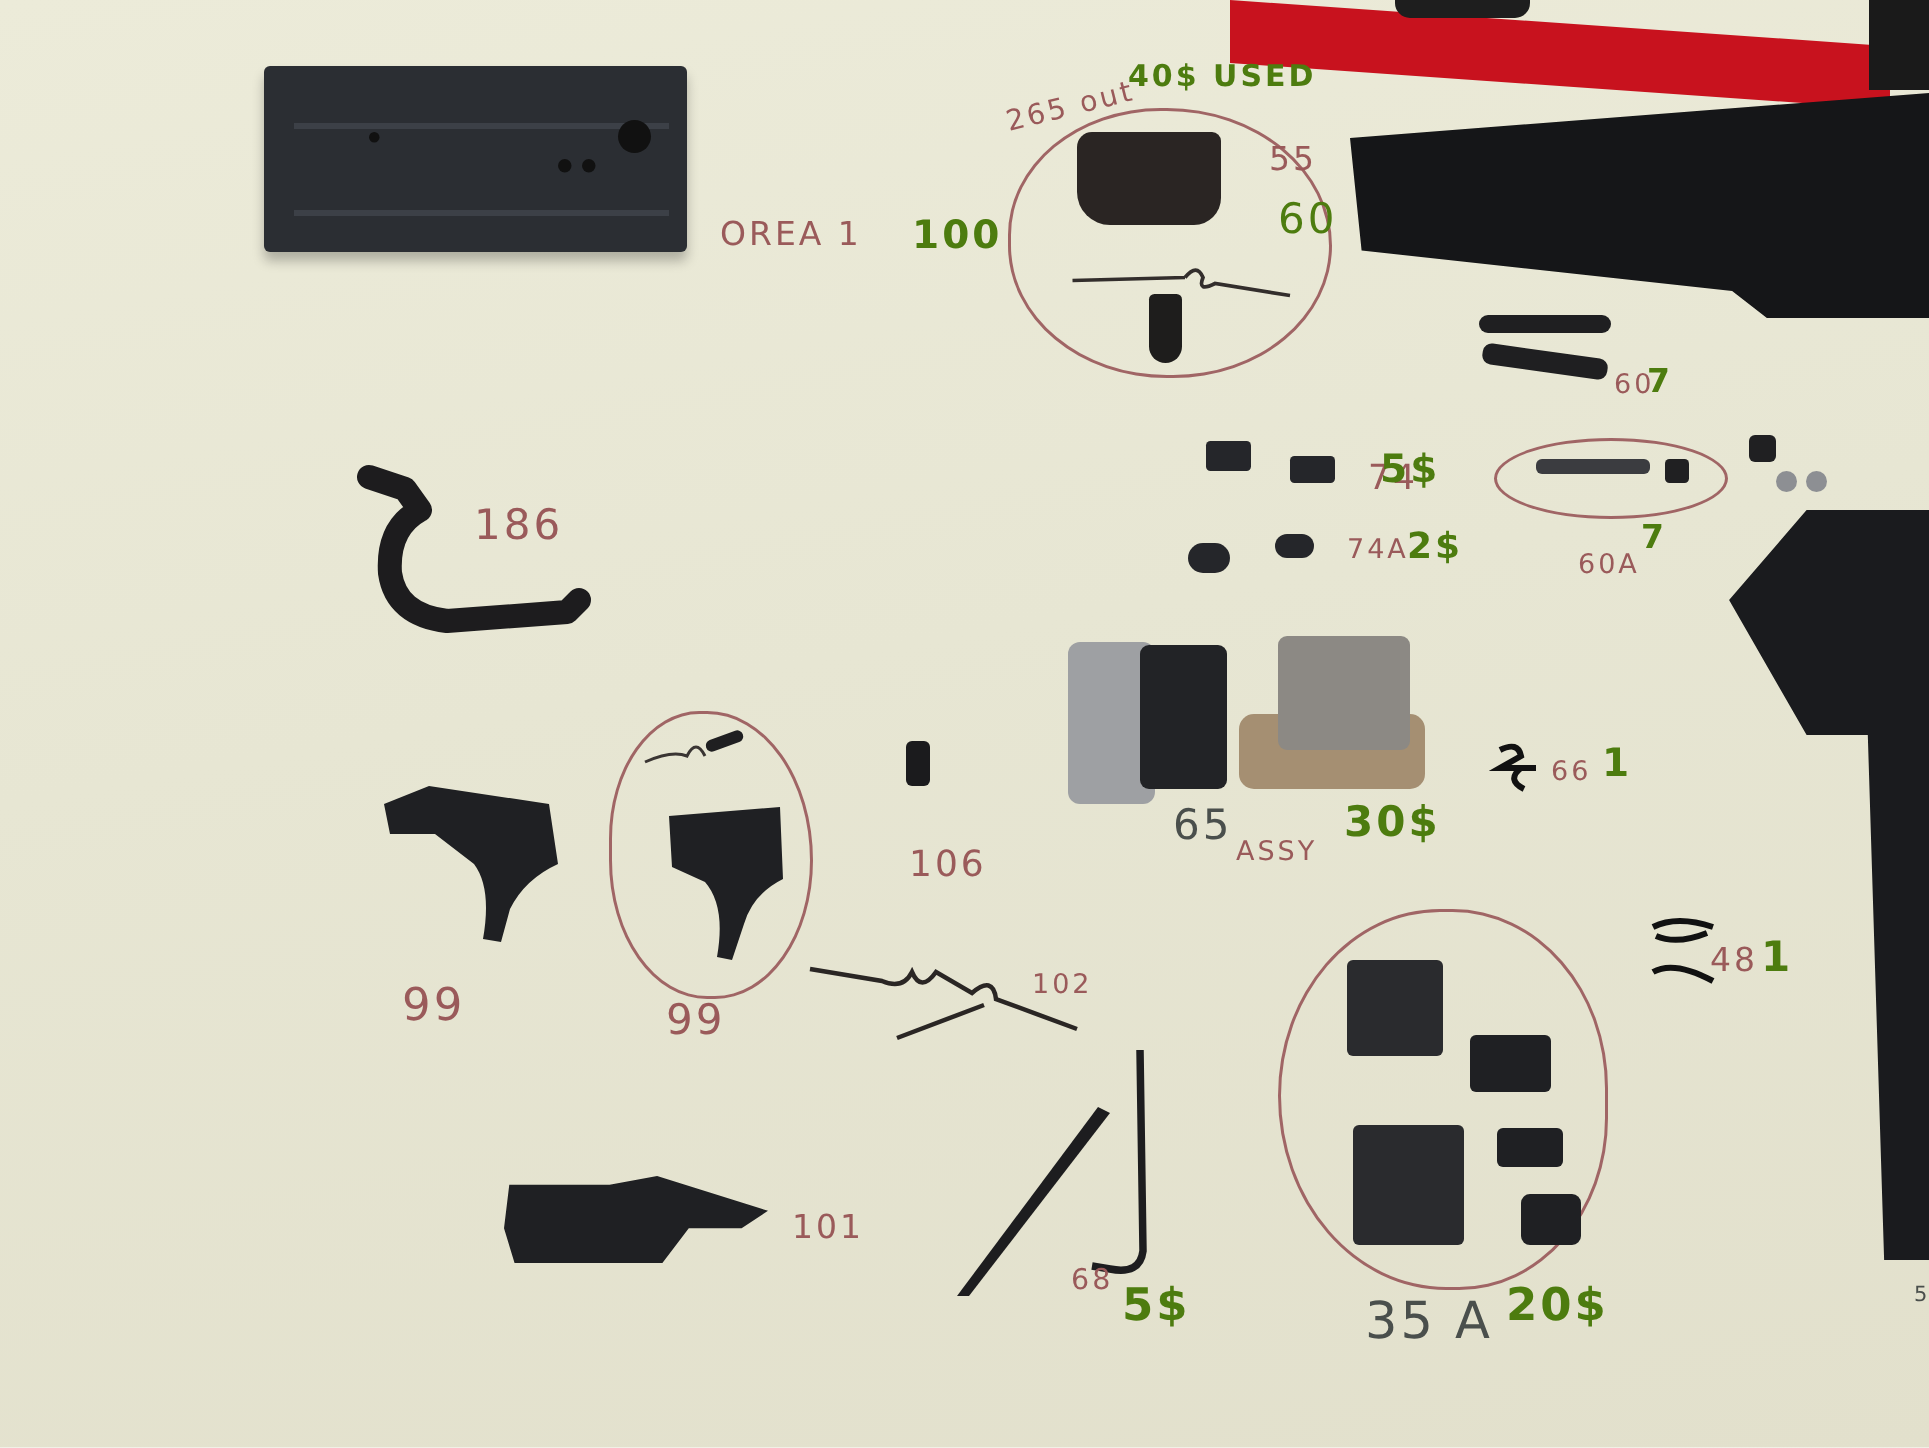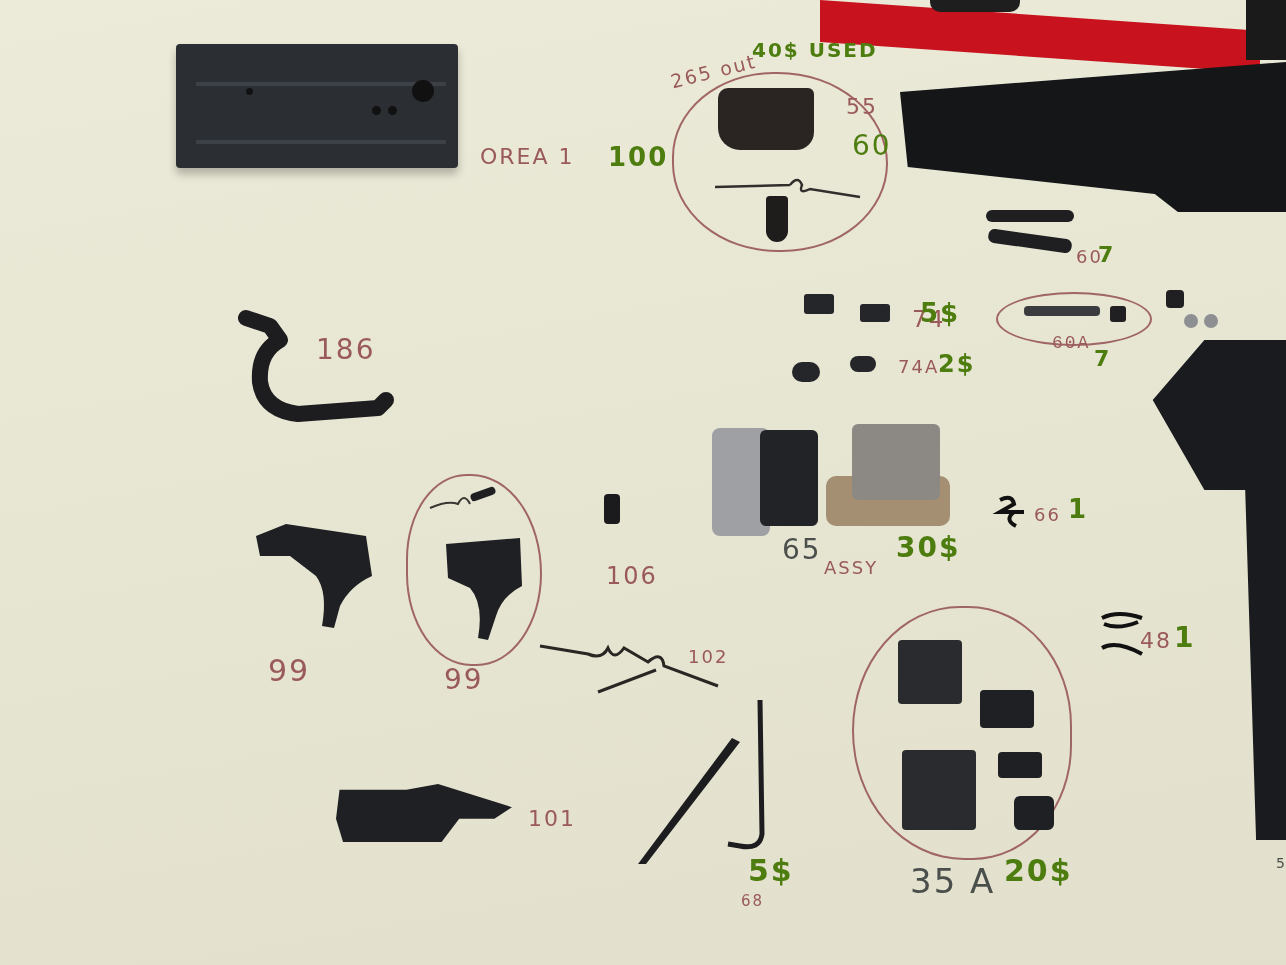--- a/index.html
+++ b/index.html
@@ -61,21 +61,21 @@
 <div class="part" style="left:900px;top:62px;width:386px;height:150px;background:#151618;clip-path:polygon(0 20%,100% 0,100% 100%,72% 100%,66% 88%,2% 70%);"></div>
 
 <div class="part" style="left:986px;top:210px;width:88px;height:12px;border-radius:6px;background:#1f1f21;"></div>
 <div class="part" style="left:988px;top:234px;width:84px;height:14px;border-radius:6px;background:#1f1f21;transform:rotate(8deg);"></div>
 <span class="label red" style="left:1076px;top:248px;font-size:18px;">60</span>
 <span class="label green" style="left:1098px;top:244px;font-size:22px;">7</span>
 
 <div class="circle-mark" style="left:996px;top:292px;width:152px;height:50px;"></div>
 <div class="part" style="left:1024px;top:306px;width:76px;height:10px;border-radius:4px;background:#3b3c40;"></div>
 <div class="part" style="left:1110px;top:306px;width:16px;height:16px;border-radius:3px;background:#202022;"></div>
-<span class="label red" style="left:1052px;top:334px;font-size:18px;font-family:Liberation Mono, monospace;">60A</span>
+<span class="label red" style="left:1052px;top:368px;font-size:18px;">60A</span>
 <span class="label green" style="left:1094px;top:348px;font-size:22px;">7</span>
 <div class="part" style="left:1166px;top:290px;width:18px;height:18px;border-radius:4px;background:#202022;"></div>
 <div class="part" style="left:1184px;top:314px;width:14px;height:14px;border-radius:50%;background:#8d8f93;"></div>
 <div class="part" style="left:1204px;top:314px;width:14px;height:14px;border-radius:50%;background:#8d8f93;"></div>
 
 <div class="part" style="left:804px;top:294px;width:30px;height:20px;border-radius:3px;background:#25262a;"></div>
 <div class="part" style="left:860px;top:304px;width:30px;height:18px;border-radius:3px;background:#25262a;"></div>
 <span class="label red" style="left:898px;top:308px;font-size:23px;margin-left:14px;">74</span>
 <span class="label green" style="left:920px;top:300px;font-size:26px;">5$</span>
 <div class="part" style="left:792px;top:362px;width:28px;height:20px;border-radius:10px;background:#25262a;"></div>
@@ -133,21 +133,21 @@
 <span class="label red" style="left:1140px;top:630px;font-size:22px;">48</span>
 <span class="label green" style="left:1174px;top:624px;font-size:28px;">1</span>
 
 <div class="part" style="left:336px;top:784px;width:176px;height:58px;background:#1f2023;clip-path:polygon(2% 10%,40% 10%,58% 0,100% 40%,90% 60%,70% 60%,60% 100%,4% 100%,0 60%);"></div>
 <span class="label red" style="left:528px;top:808px;font-size:22px;">101</span>
 
 <svg style="left:632px;top:694px;" width="140" height="176">
   <path d="M6 170 L100 44 L108 48 L14 170 Z" fill="#1d1d1f"></path>
   <path d="M128 6 L130 140 Q128 156 108 152 L96 150" stroke="#1d1d1f" stroke-width="5" fill="none"></path>
 </svg>
-<span class="label red" style="left:714px;top:894px;font-size:15px;margin-left:27px;">68</span>
+<span class="label red" style="left:714px;top:844px;font-size:19px;">68</span>
 <span class="label green" style="left:748px;top:856px;font-size:30px;">5$</span>
 
 <div class="circle-mark" style="left:852px;top:606px;width:216px;height:250px;border-radius:50% 48% 46% 52%;"></div>
 <div class="part" style="left:898px;top:640px;width:64px;height:64px;background:#2a2b2e;border-radius:4px;"></div>
 <div class="part" style="left:980px;top:690px;width:54px;height:38px;background:#1f2023;border-radius:4px;"></div>
 <div class="part" style="left:902px;top:750px;width:74px;height:80px;background:#2a2b2e;border-radius:4px;"></div>
 <div class="part" style="left:998px;top:752px;width:44px;height:26px;background:#1f2023;border-radius:4px;"></div>
 <div class="part" style="left:1014px;top:796px;width:40px;height:34px;background:#1f2023;border-radius:6px;"></div>
 <span class="label dark" style="left:910px;top:864px;font-size:34px;">35 A</span>
 <span class="label green" style="left:1004px;top:856px;font-size:30px;">20$</span>

